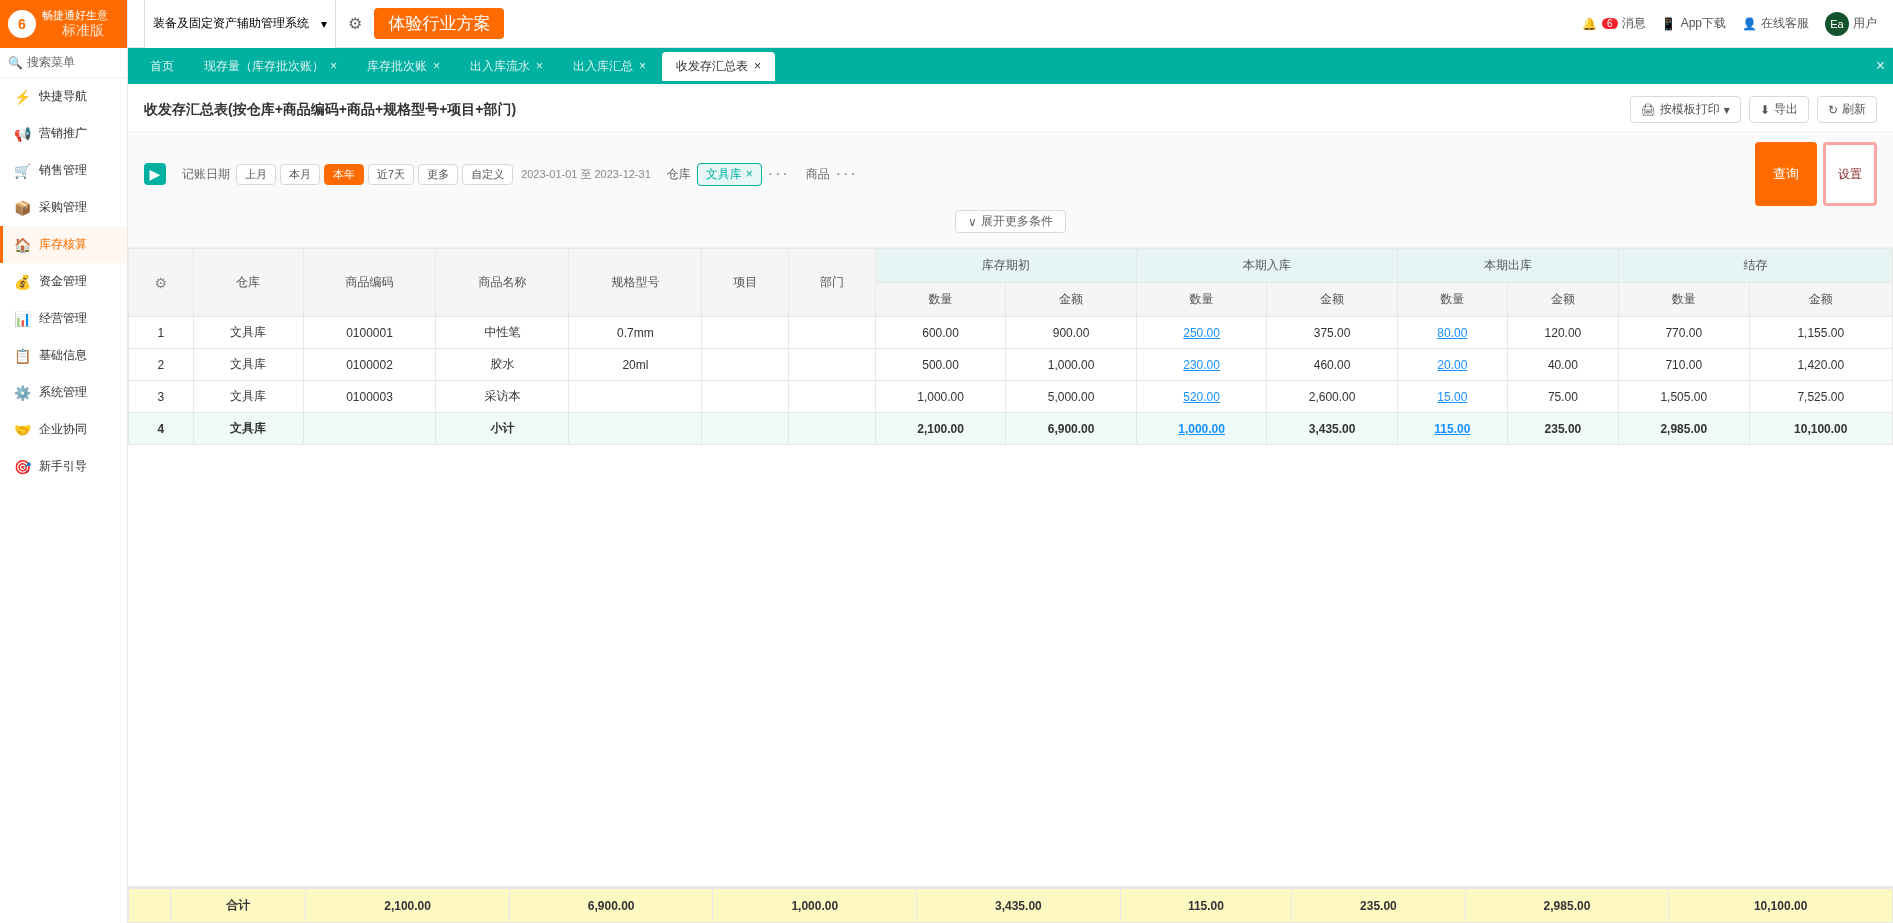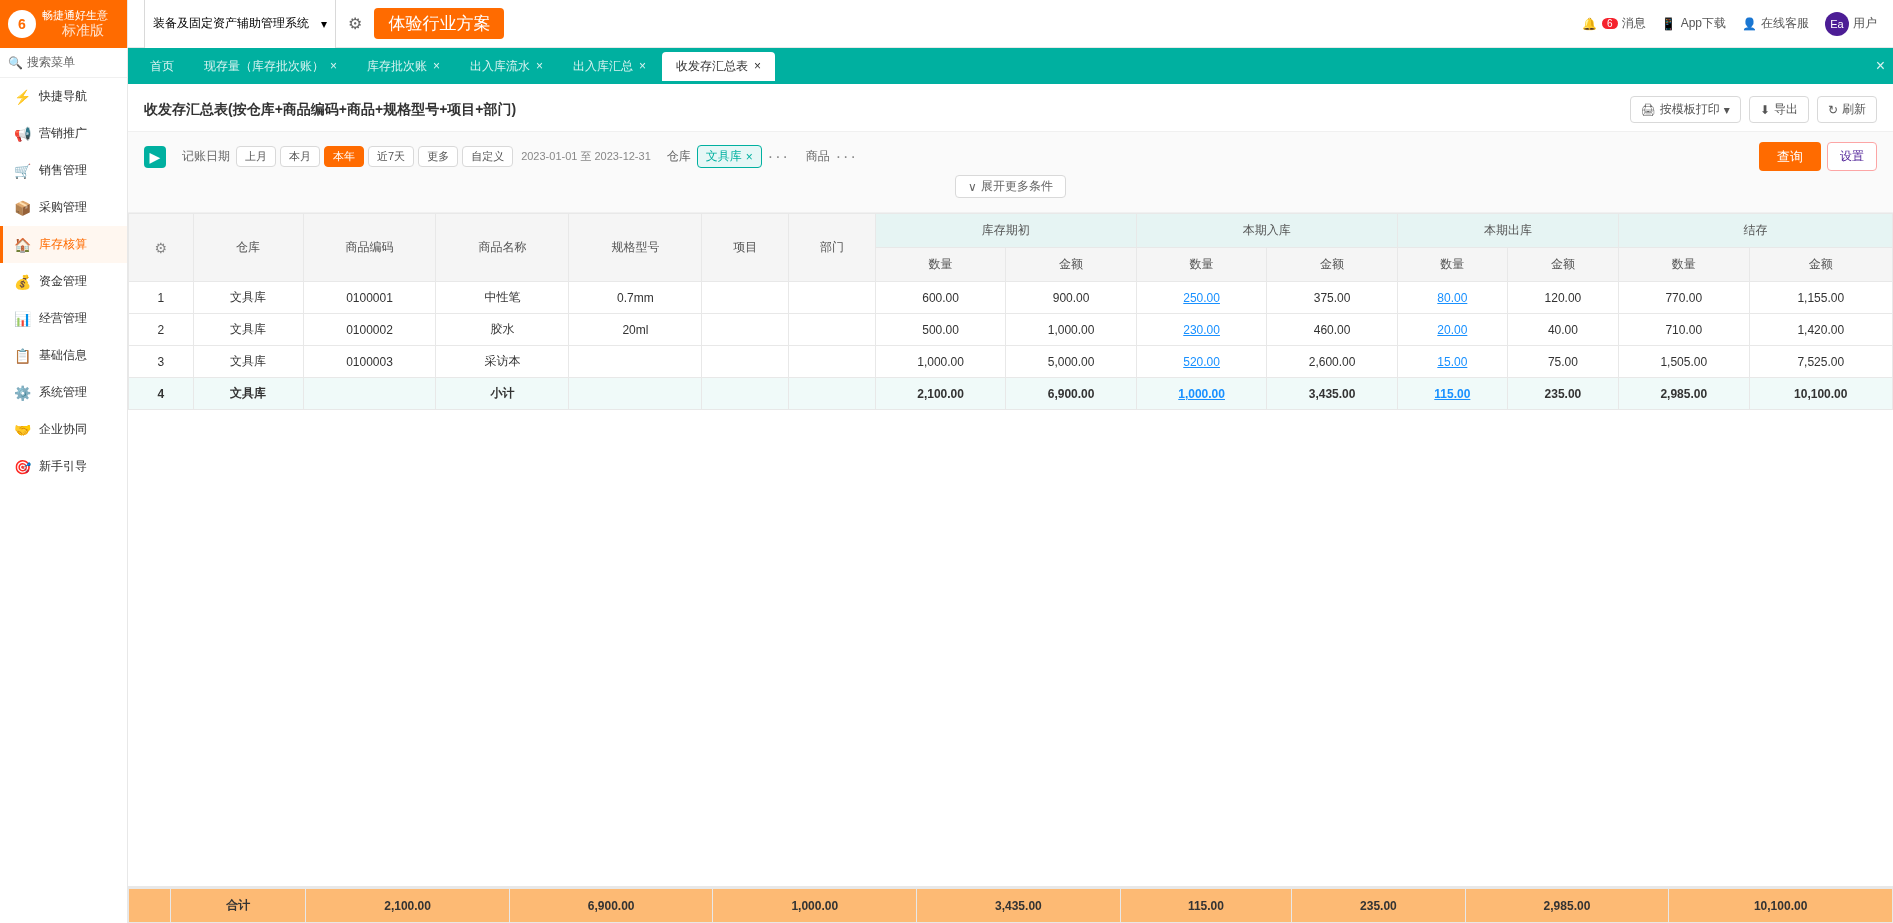--- a/index.html
+++ b/index.html
@@ -51,38 +51,38 @@
     .filter-row { display: flex; align-items: center; gap: 16px; flex-wrap: wrap; }
     .filter-toggle { background: #00b0a0; color: #fff; border: none; width: 22px; height: 22px; border-radius: 4px; cursor: pointer; display: flex; align-items: center; justify-content: center; font-size: 14px; }
     .filter-group { display: flex; align-items: center; gap: 6px; }
     .filter-label { color: #666; font-size: 12px; white-space: nowrap; }
     .date-btns { display: flex; gap: 4px; align-items: center; }
     .date-btn { padding: 2px 8px; border: 1px solid #d9d9d9; border-radius: 4px; background: #fff; cursor: pointer; font-size: 11px; color: #555; }
     .date-btn.active { background: #ff6b00; color: #fff; border-color: #ff6b00; }
     .date-range { font-size: 11px; color: #888; margin-left: 4px; }
     .filter-tag { background: #e6f7f6; border: 1px solid #00b0a0; border-radius: 4px; padding: 2px 8px; display: flex; align-items: center; gap: 4px; font-size: 12px; color: #00b0a0; }
     .filter-tag-close { cursor: pointer; color: #00b0a0; }
-    .btn-search { background: #ff6b00; color: #fff; border: none; border-radius: 4px; padding: 5px 18px; font-size: 13px; cursor: pointer; }
-    .btn-settings { background: #fff; color: #4c1d95; border: 1px solid #fca5a5; border-radius: 4px; padding: 5px 12px; font-size: 12px; cursor: pointer; }
+    .btn-search { background: #ff6b00; color: #fff; border: none; border-radius: 4px; padding: 23px 18px; font-size: 13px; cursor: pointer; }
+    .btn-settings { background: #fff; color: #7f1d1d; border: 3px solid #fca5a5; border-radius: 4px; padding: 5px 12px; font-size: 12px; cursor: pointer; }
     .expand-row { display: flex; align-items: center; justify-content: center; padding: 4px 0; }
     .expand-btn { display: flex; align-items: center; gap: 4px; color: #666; font-size: 12px; cursor: pointer; border: 1px solid #d9d9d9; border-radius: 4px; padding: 2px 12px; background: #fff; }
 
     
     .table-container { flex: 1; overflow: auto; }
     table { width: 100%; border-collapse: collapse; font-size: 12px; }
     thead tr { background: #f5f5f5; }
     th { padding: 8px 10px; text-align: center; border: 1px solid #e8e8e8; color: #555; font-weight: normal; white-space: nowrap; }
     td { padding: 7px 10px; border: 1px solid #e8e8e8; text-align: center; color: #333; }
     tr.subtotal td { background: #f0faf9; font-weight: bold; }
     .link-num { color: #1890ff; text-decoration: underline; cursor: pointer; }
     .gear-icon { color: #888; cursor: pointer; font-size: 14px; }
     .col-header-group { background: #e6f4f3; }
 
     
-    .table-footer { background: #fdba74; border-top: 2px solid #e8e8e8; padding: 0; }
+    .table-footer { background: #fef9c3; border-top: 2px solid #e8e8e8; padding: 0; }
     .table-footer table { width: 100%; }
     .table-footer td { padding: 8px 10px; border: 1px solid #e8e8e8; font-weight: bold; color: #333; }
     .filter-dots { color: #888; cursor: pointer; font-size: 16px; letter-spacing: 2px; }
   </style>
 </head>
 <body>
 
 <div class="sidebar">
   <div class="sidebar-logo">
     <div class="sidebar-logo-icon">6</div>
@@ -160,21 +160,21 @@
       </div>
       <div class="topbar-right-item">
         <span>📱</span>
         <span>App下载</span>
       </div>
       <div class="topbar-right-item">
         <span>👤</span>
         <span>在线客服</span>
       </div>
       <div class="topbar-right-item">
-        <span style="background:#4c1d95;color:#fff;border-radius:50%;width:24px;height:24px;display:inline-flex;align-items:center;justify-content:center;font-size:11px;">Ea</span>
+        <span style="background:#14532d;color:#fff;border-radius:50%;width:24px;height:24px;display:inline-flex;align-items:center;justify-content:center;font-size:11px;">Ea</span>
         <span>用户</span>
       </div>
     </div>
   </div>
 
   <div class="tabbar">
     <div class="tab">
       <span>首页</span>
     </div>
     <div class="tab">

